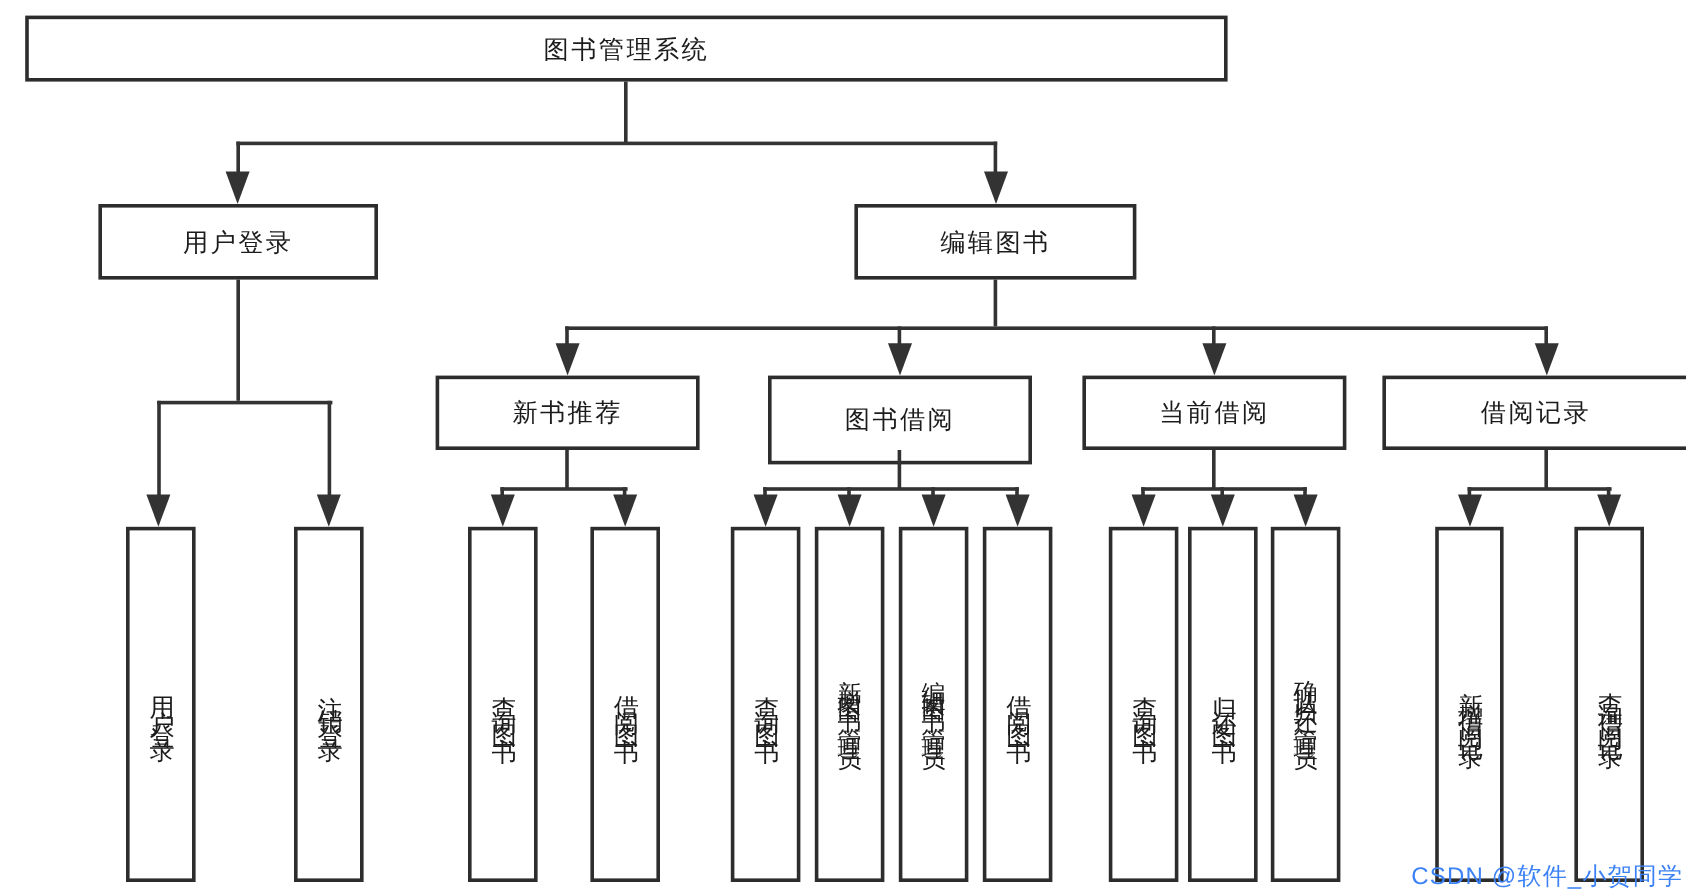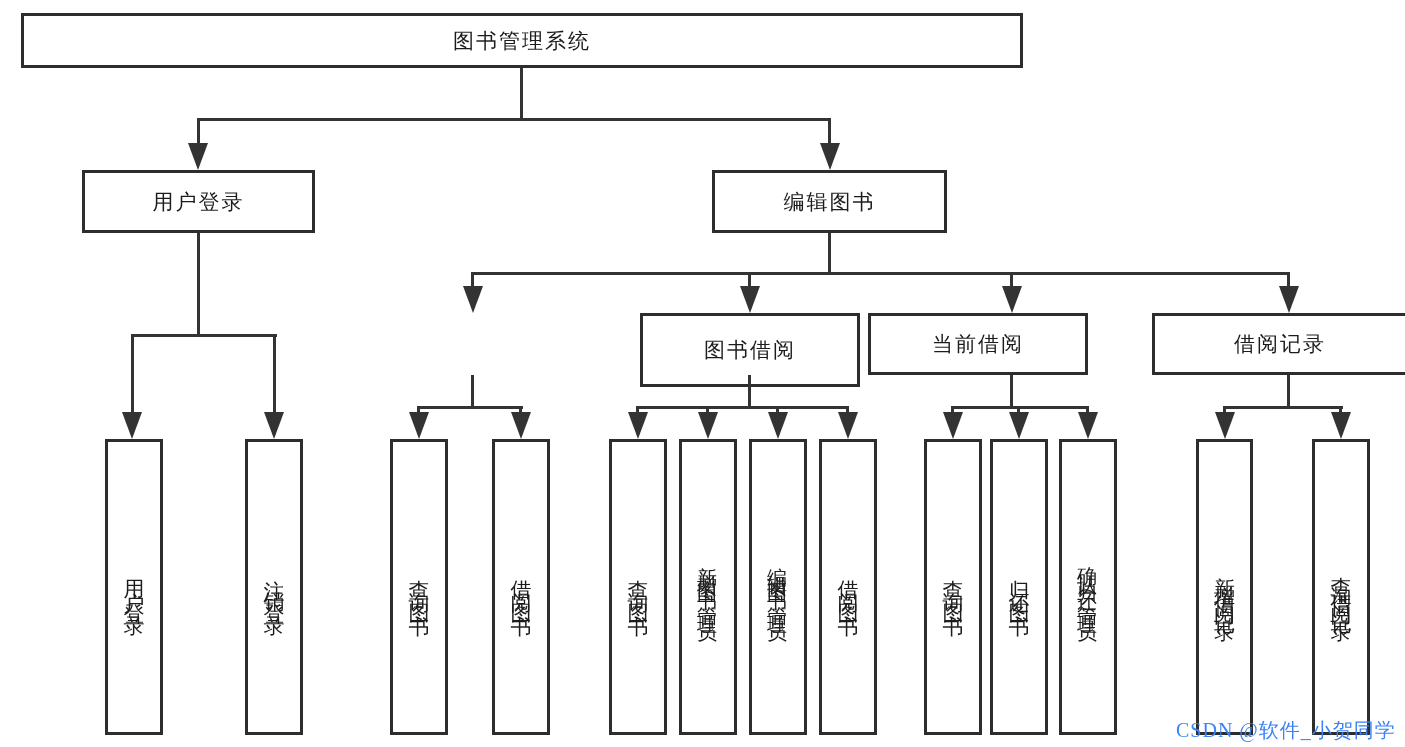--- a/index.html
+++ b/index.html
@@ -1,20 +1,20 @@
 <!DOCTYPE html>
 <html><head>
 <meta charset="utf-8">
 <style>
   html,body{margin:0;padding:0;background:#ffffff;}
   #stage{
     position:relative;
     width:1405px;height:747px;
     background:#ffffff;
-    font-family:Liberation Serif, serif;
+    font-family:Liberation Sans, sans-serif;
     overflow:hidden;
   }
   .node{
     position:absolute;
     box-sizing:border-box;
     border:3px solid #2d2d2d;
     background:#ffffff;
     display:flex;
     align-items:center;
     justify-content:center;
@@ -76,22 +76,23 @@
   <div class="hline" style="left:471px;top:272px;width:819px"></div>
   <div class="vline" style="left:471px;top:272px;height:17px"></div>
   <div class="arrow" style="left:463px;top:286px"></div>
   <div class="vline" style="left:748px;top:272px;height:17px"></div>
   <div class="arrow" style="left:740px;top:286px"></div>
   <div class="vline" style="left:1010px;top:272px;height:17px"></div>
   <div class="arrow" style="left:1002px;top:286px"></div>
   <div class="vline" style="left:1287px;top:272px;height:17px"></div>
   <div class="arrow" style="left:1279px;top:286px"></div>
 
+  <div class="node" style="left:363px;top:313px;width:220px;height:62px">新书推荐</div>
   <div class="node" style="left:640px;top:313px;width:220px;height:74px">图书借阅</div>
-  <div class="node" style="left:868px;top:313px;width:220px;height:62px">当前借阅</div>
+  <div class="node" style="left:902px;top:313px;width:220px;height:62px">当前借阅</div>
   <div class="node" style="left:1152px;top:313px;width:256px;height:62px">借阅记录</div>
 
   <div class="vline" style="left:471px;top:375px;height:32px"></div>
   <div class="hline" style="left:417px;top:406px;width:106px"></div>
   <div class="vline" style="left:417px;top:406px;height:9px"></div>
   <div class="arrow" style="left:409px;top:412px"></div>
   <div class="vline" style="left:519px;top:406px;height:9px"></div>
   <div class="arrow" style="left:511px;top:412px"></div>
 
   <div class="vline" style="left:748px;top:375px;height:32px"></div>

